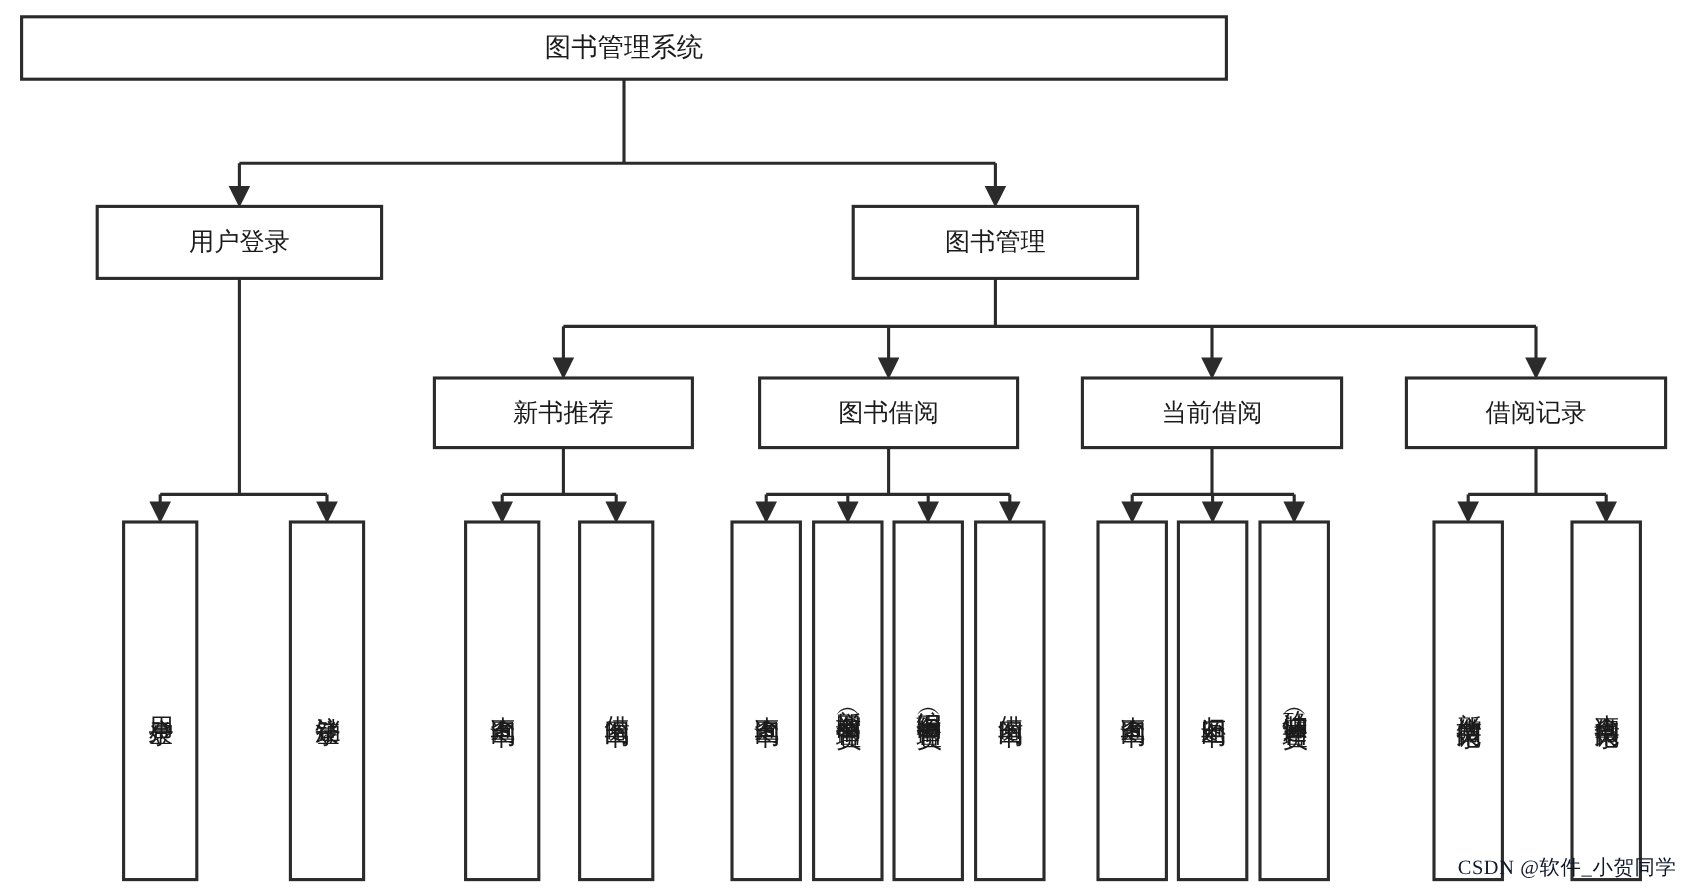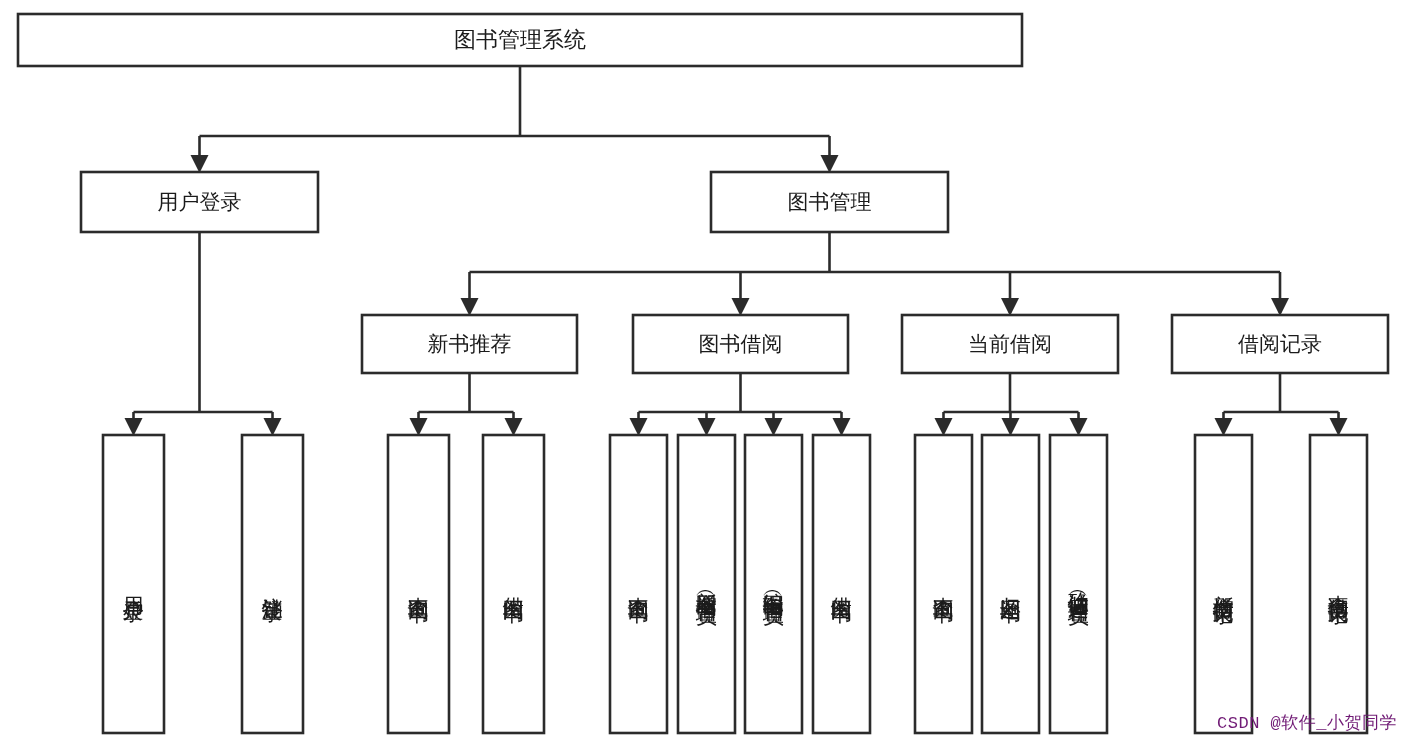--- a/index.html
+++ b/index.html
@@ -68,23 +68,23 @@
     font-size: 21px;
     line-height: 1.12;
     letter-spacing: 2px;
     color: #1b1b1b;
     white-space: nowrap;
   }
   #watermark {
     position: absolute;
     right: 8px;
     bottom: 4px;
-    font-family: Liberation Mono, monospace;
+    font-family: Liberation Serif, serif;
     font-size: 17px;
-    color: #701a75;
+    color: #0f172a;
     white-space: nowrap;
     letter-spacing: 0.5px;
   }
 </style>
 </head>
 <body>
 
 <div id="stage">
 
   <svg id="diagram-svg" viewBox="0 0 1405 747">

